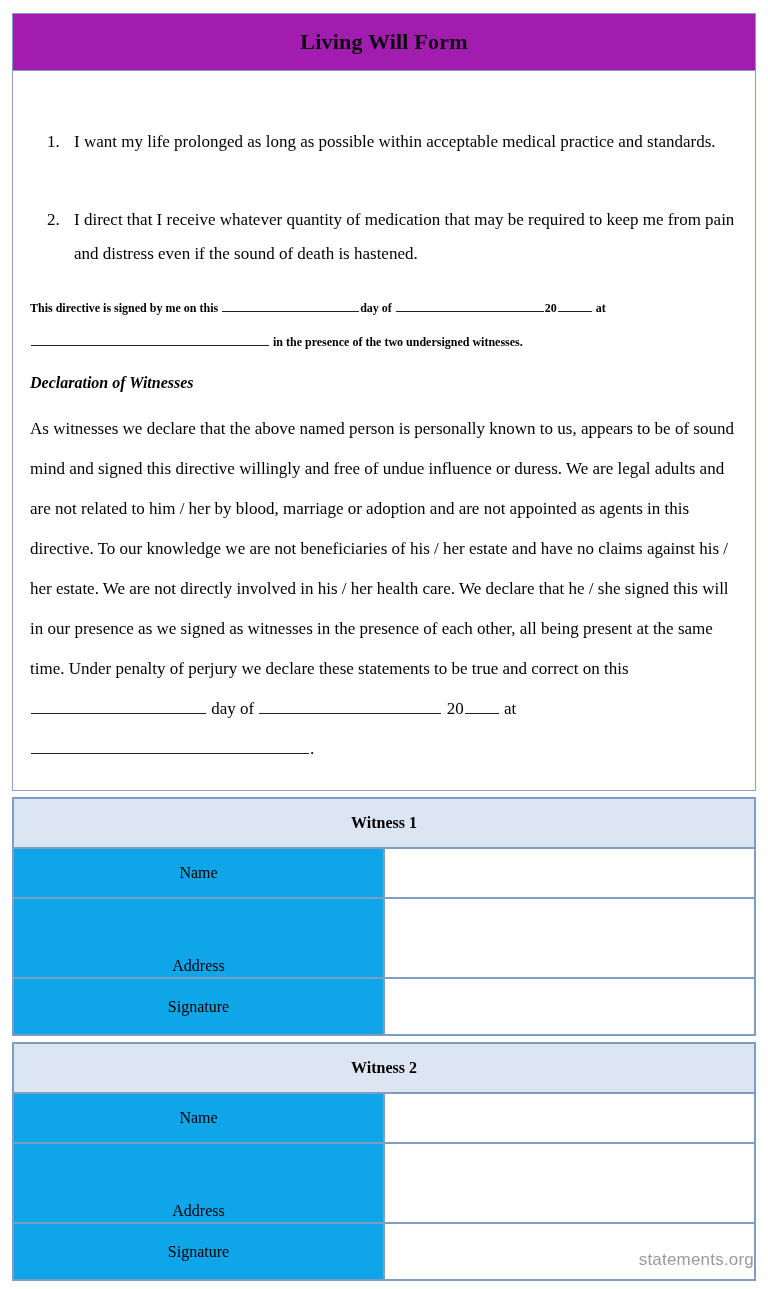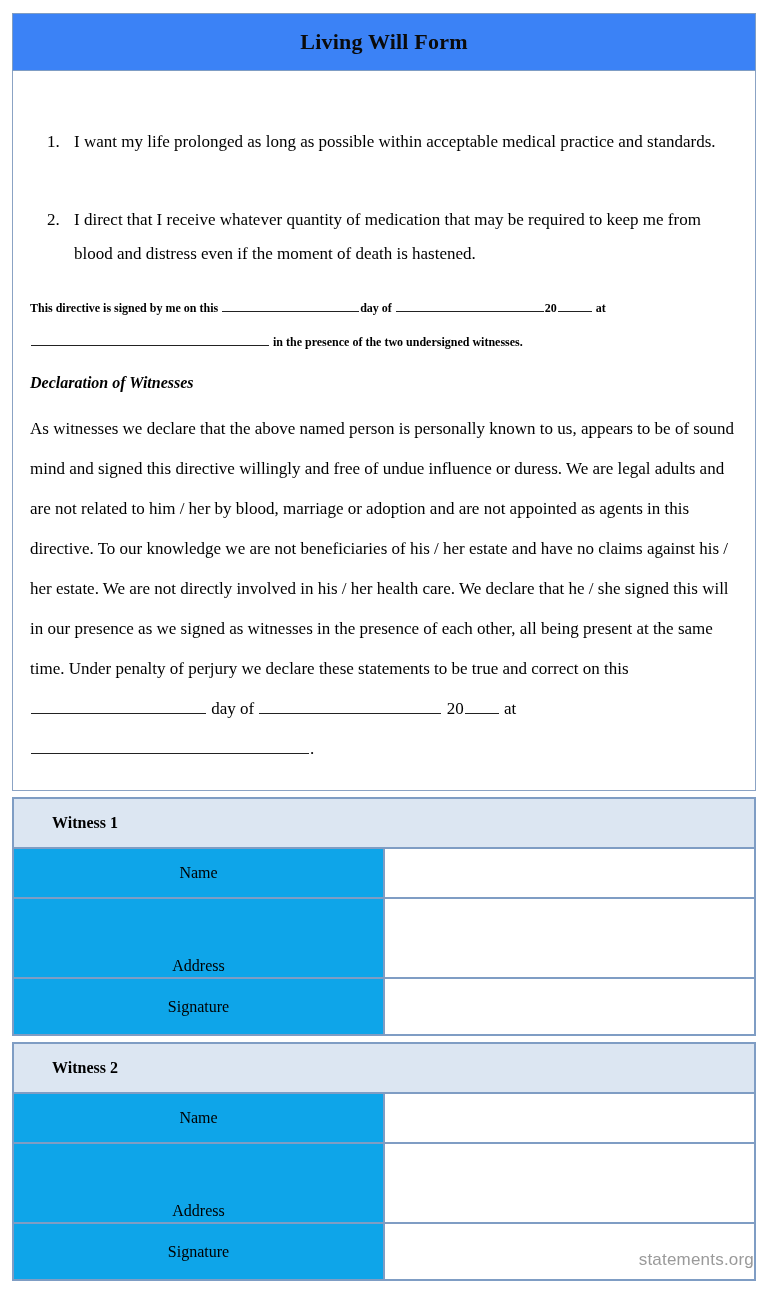--- a/index.html
+++ b/index.html
@@ -22,21 +22,21 @@
     position: absolute;
     left: 12px;
     top: 13px;
     width: 744px;
     height: 1262px;
   }
 
   
   .title-bar {
     height: 58px;
-    background: #3b82f6;
+    background: #a21caf;
     border: 1px solid #7f9dc4;
     display: flex;
     align-items: center;
     justify-content: center;
   }
   .title-bar .title-text {
     font-size: 22px;
     font-weight: bold;
     letter-spacing: 0.2px;
     color: #0b0b0b;
@@ -110,26 +110,25 @@
     border-collapse: collapse;
     table-layout: fixed;
     margin-top: 6px;
   }
   .witness-table td {
     border: 2px solid #7f9dc4;
     padding: 0;
   }
   .witness-table td.wt-header {
     background: #dce6f2;
-    text-align: left;
+    text-align: center;
     font-size: 16px;
     font-weight: bold;
     height: 50px;
     vertical-align: middle;
-    padding-left: 38px;
   }
   .witness-table td.wt-label {
     width: 181px;
     background: #0ea5e9;
     text-align: center;
     font-size: 16px;
     vertical-align: middle;
   }
   .witness-table td.wt-label.tall {
     vertical-align: bottom;
@@ -159,21 +158,21 @@
 <div id="doc">
 
   <div class="title-bar">
     <span class="title-text">Living Will Form</span>
   </div>
 
   <div class="body-block">
 
     <ol class="clauses">
       <li>I want my life prolonged as long as possible within acceptable medical practice and standards.</li>
-      <li>I direct that I receive whatever quantity of medication that may be required to keep me from blood and distress even if the moment of death is hastened.</li>
+      <li>I direct that I receive whatever quantity of medication that may be required to keep me from pain and distress even if the sound of death is hastened.</li>
     </ol>
 
     <p class="line directive">
       <span>This directive is signed by me on this</span>
       <span class="blank b-day"></span><span>day of</span>
       <span class="blank b-month"></span><span>20</span><span class="blank b-yr"></span>
       <span>at</span>
     </p>
 
     <p class="line">

